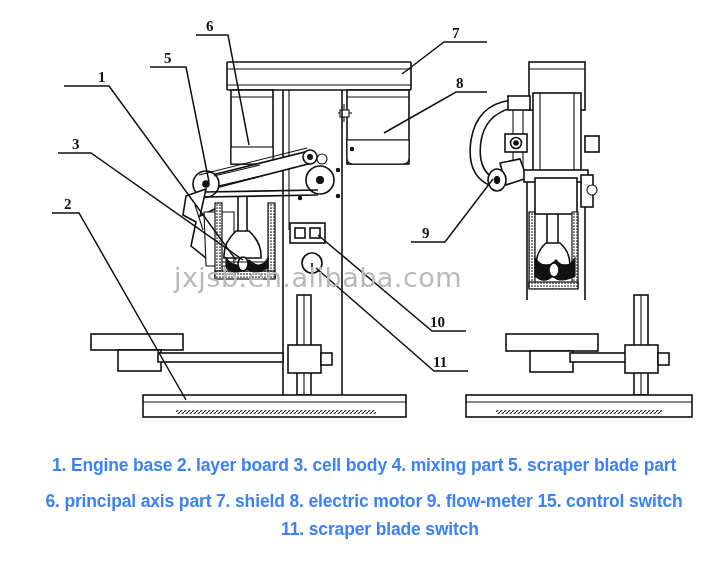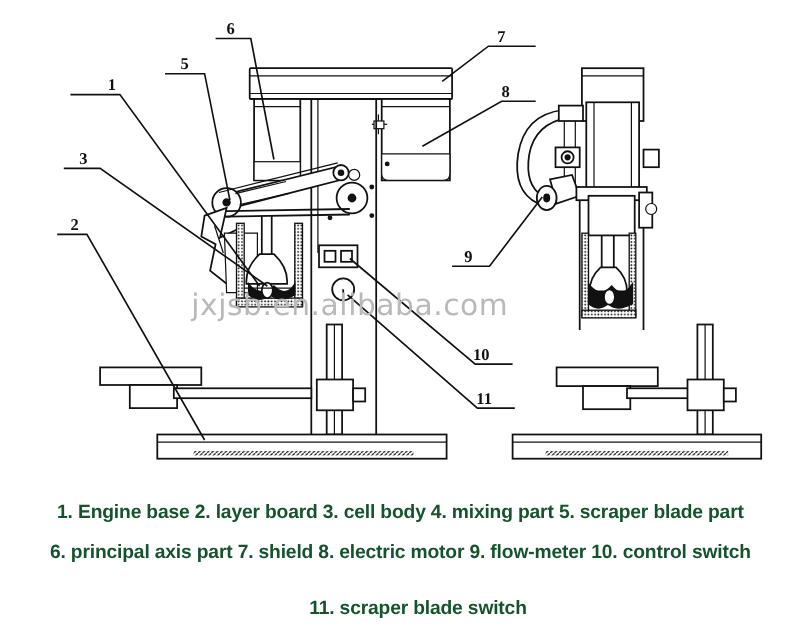--- a/index.html
+++ b/index.html
@@ -26,33 +26,33 @@
     height: 440px;
     display: block;
   }
   .caption-block {
     position: absolute;
     left: 0;
     top: 440px;
     width: 728px;
     height: 133px;
     text-align: center;
-    color: #14532d;
+    color: #3b82f6;
   }
   .caption-line {
     font-family: "Liberation Sans", sans-serif;
     font-weight: bold;
     font-size: 17.5px;
     letter-spacing: -0.15px;
     line-height: 1;
     white-space: nowrap;
   }
   .caption-line-1 { margin-top: 17px; }
   .caption-line-2 { margin-top: 18px; }
-  .caption-line-3 { margin-top: 34px; padding-left: 32px; }
+  .caption-line-3 { margin-top: 11px; padding-left: 32px; }
   .watermark {
     position: absolute;
     left: 0;
     top: 262px;
     width: 636px;
     text-align: center;
     font-family: "DejaVu Sans", sans-serif;
     font-size: 27px;
     color: #b9b9b9;
     letter-spacing: 0.5px;
@@ -288,17 +288,17 @@
       <text class="num" x="422" y="238">9</text>
       <text class="num" x="430" y="327">10</text>
       <text class="num" x="433" y="367">11</text>
     </g>
   </svg>
 
   <div class="watermark">jxjsb.en.alibaba.com</div>
 
   <div class="caption-block">
     <div class="caption-line caption-line-1">1. Engine base 2. layer board  3. cell body  4. mixing part  5. scraper blade part</div>
-    <div class="caption-line caption-line-2">6. principal axis part  7. shield  8. electric motor  9. flow-meter  10. control switch</div>
+    <div class="caption-line caption-line-2">6. principal axis part  7. shield  8. electric motor  9. flow-meter  15. control switch</div>
     <div class="caption-line caption-line-3">11.  scraper blade switch</div>
   </div>
 
 </div>
 
 </body></html>

